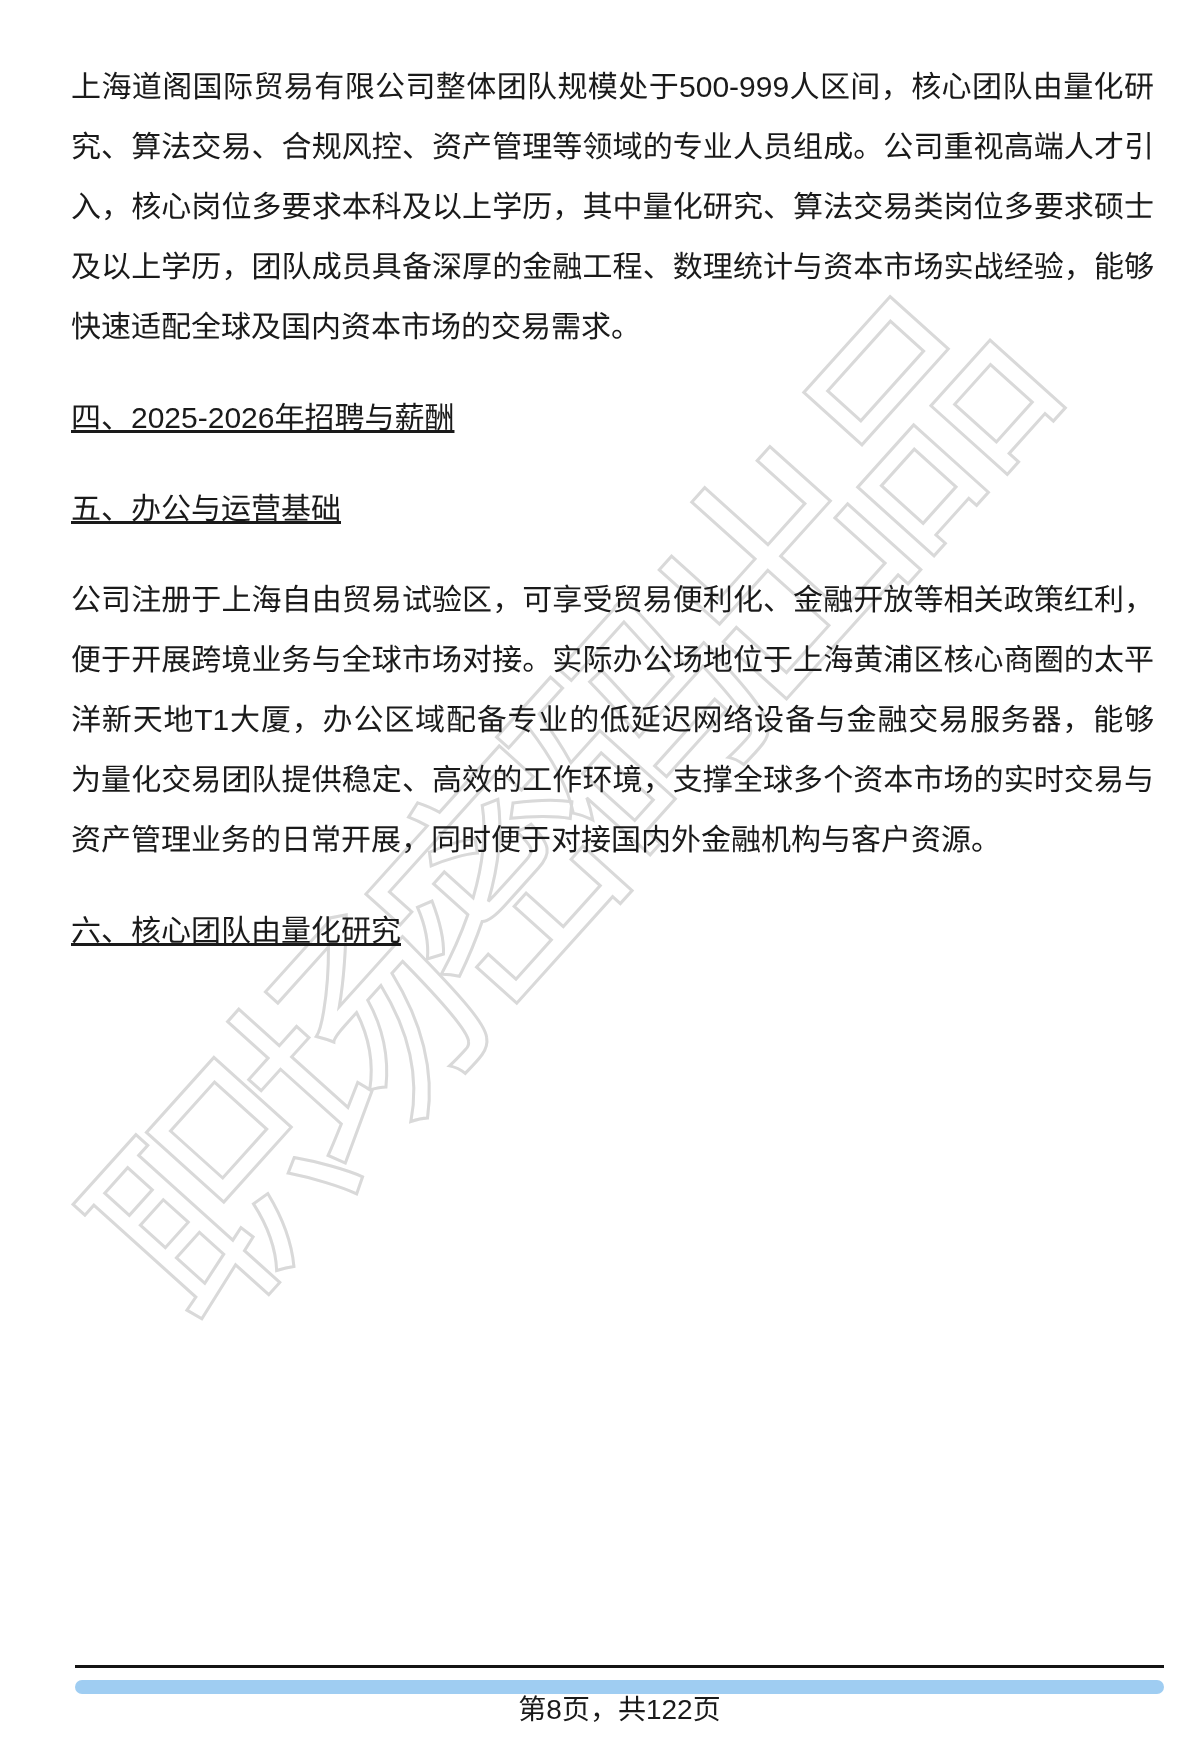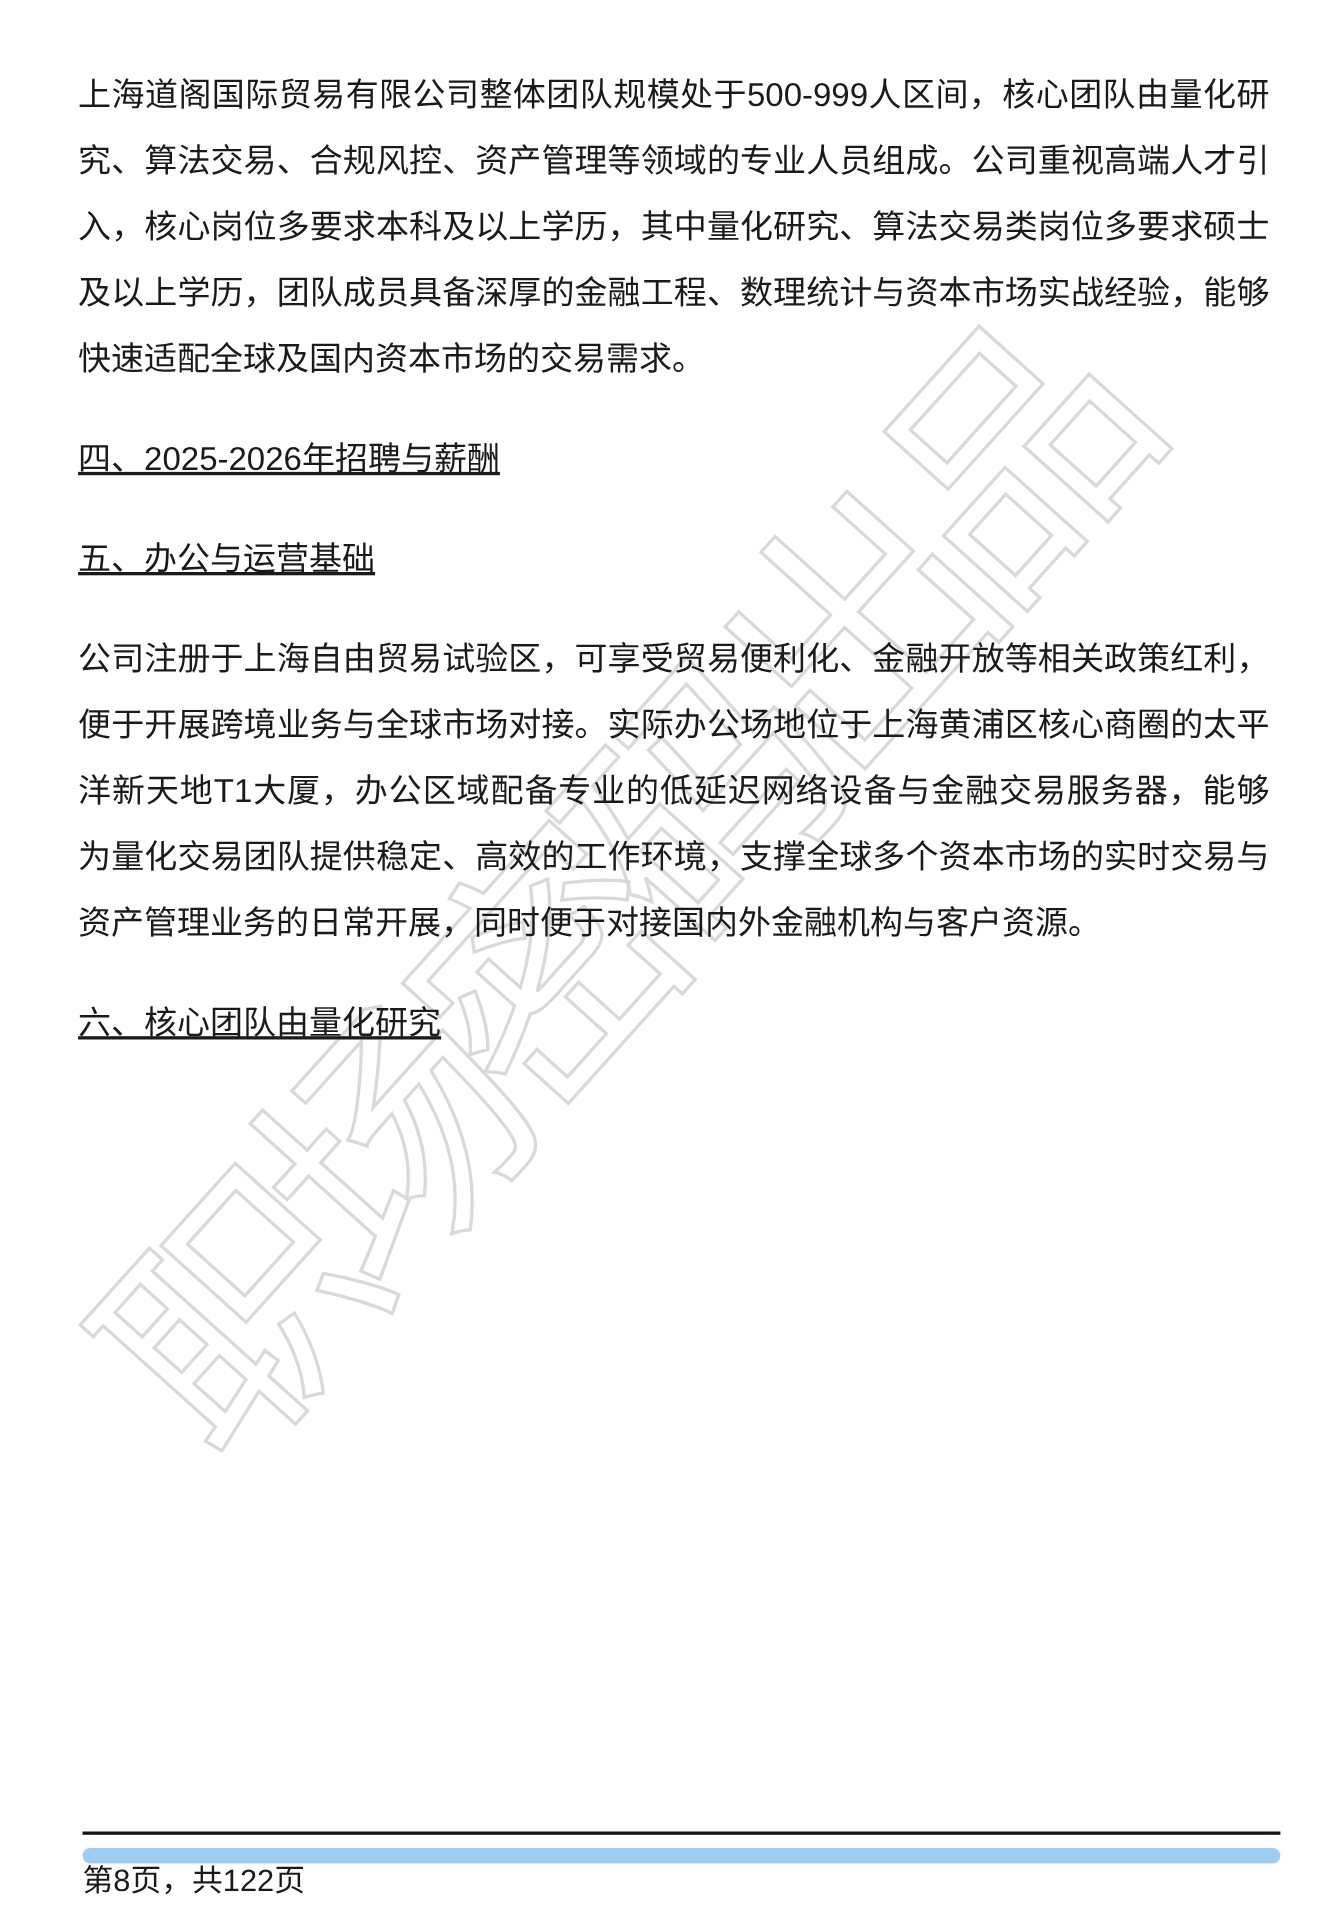--- a/index.html
+++ b/index.html
@@ -67,21 +67,21 @@
     height: 14px;
     border-radius: 7px;
     background: #9fcdf2;
     z-index: 2;
   }
   .footer-pageinfo {
     position: absolute;
     left: 75px;
     top: 1694px;
     width: 1089px;
-    text-align: left;
+    text-align: center;
     font-size: 28px;
     line-height: 32px;
     color: #1a1a1a;
     z-index: 2;
   }
 </style>
 </head>
 <body>
 
 <div class="page">

